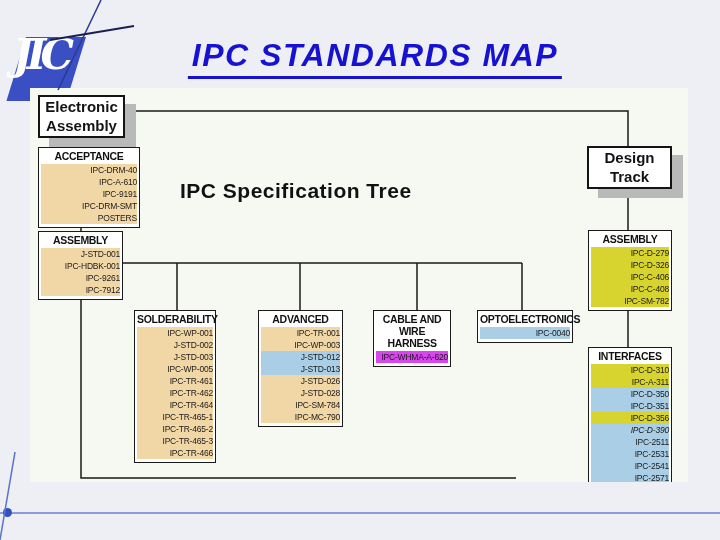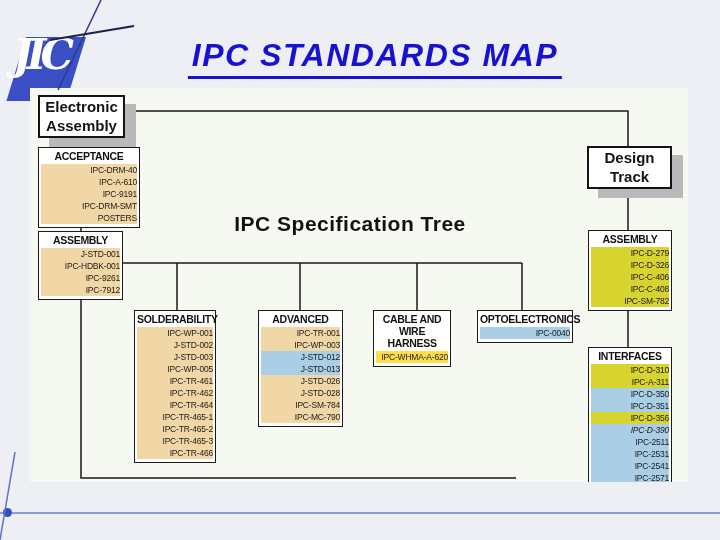--- a/index.html
+++ b/index.html
@@ -15,23 +15,23 @@
              letter-spacing:-6px;line-height:1;}
   .title{position:absolute;left:50%;top:16px;transform:translateX(-46%);
          font:italic bold 32px "Liberation Sans",sans-serif;letter-spacing:1.5px;
          color:#1712d1;border-bottom:3px solid #1712d1;padding:0 4px 2px 4px;
          white-space:nowrap;}
 
   
   .panel{position:absolute;left:30px;top:88px;width:658px;height:394px;
          background:#f5f9f2;overflow:hidden;}
   .connectors{position:absolute;left:0;top:0;width:658px;height:394px;}
-  .tree-title{position:absolute;left:150px;top:124px;width:340px;
+  .tree-title{position:absolute;left:150px;top:91px;width:340px;
               font:bold 21px "Liberation Sans",sans-serif;color:#111;
-              text-align:center;letter-spacing:0.5px;}
+              letter-spacing:0.5px;}
 
   
   .node{position:absolute;background:#ffffff;border:2px solid #141414;
         box-shadow:11px 9px 0 0 #b9b9b9;display:flex;align-items:center;
         justify-content:center;text-align:center;
         font:bold 15px "Liberation Sans",sans-serif;color:#141414;
         white-space:pre-line;line-height:1.25;box-sizing:border-box;}
   #node-electronic-assembly{left:8px;top:7px;width:87px;height:43px;}
   #node-design-track{left:557px;top:58px;width:85px;height:43px;}
 
@@ -131,21 +131,21 @@
       <div class="item" style="background: rgb(169, 206, 230);">J-STD-012</div>
       <div class="item" style="background: rgb(169, 206, 230);">J-STD-013</div>
       <div class="item" style="background: rgb(242, 215, 166);">J-STD-026</div>
       <div class="item" style="background: rgb(242, 215, 166);">J-STD-028</div>
       <div class="item" style="background: rgb(242, 215, 166);">IPC-SM-784</div>
       <div class="item" style="background: rgb(242, 215, 166);">IPC-MC-790</div>
     </div>
   <div class="specbox" id="box-cable">
       <div class="hdr">CABLE AND
 WIRE HARNESS</div>
-      <div class="item" style="background: #fde047;">IPC-WHMA-A-620</div>
+      <div class="item" style="background: #d946ef;">IPC-WHMA-A-620</div>
     </div>
   <div class="specbox" id="box-opto">
       <div class="hdr">OPTOELECTRONICS</div>
       <div class="item" style="background: rgb(169, 206, 230);">IPC-0040</div>
     </div>
   <div class="specbox" id="box-assembly-right">
       <div class="hdr">ASSEMBLY</div>
       <div class="item" style="background: rgb(216, 212, 47);">IPC-D-279</div>
       <div class="item" style="background: rgb(216, 212, 47);">IPC-D-326</div>
       <div class="item" style="background: rgb(216, 212, 47);">IPC-C-406</div>

